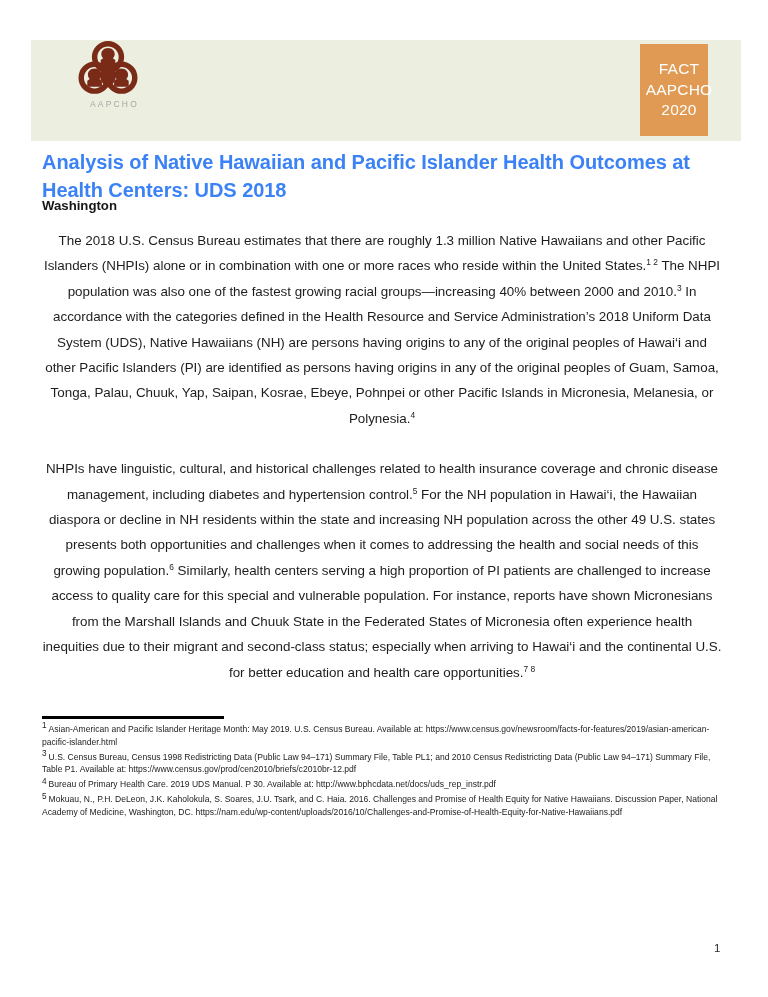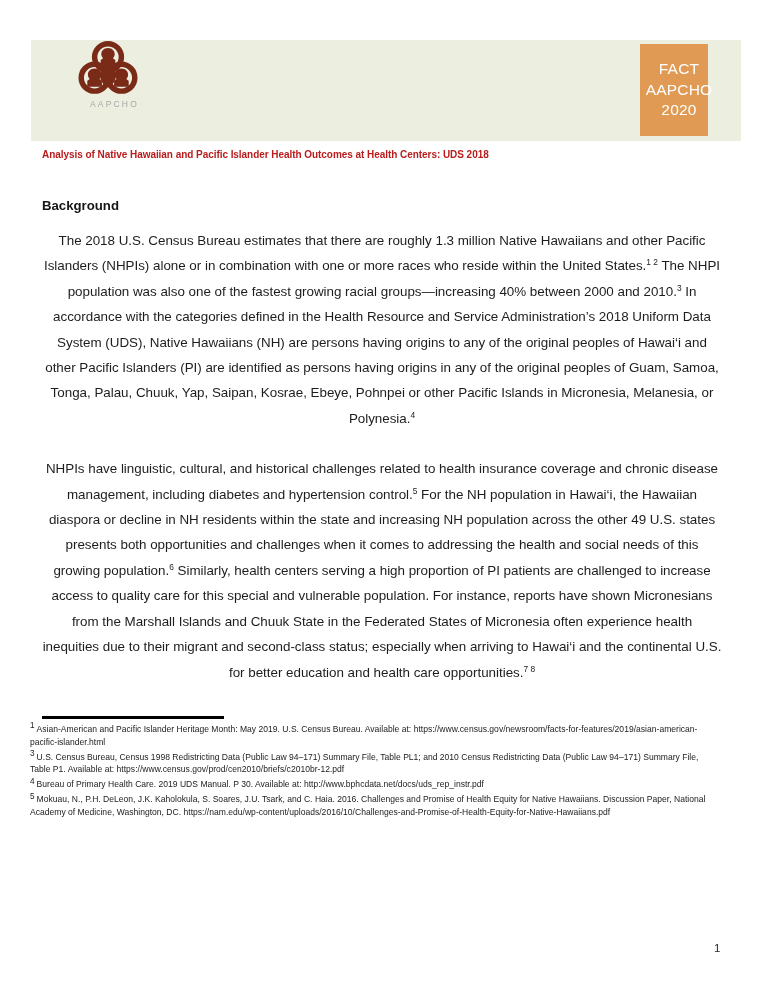--- a/index.html
+++ b/index.html
@@ -70,24 +70,24 @@
     letter-spacing: 0.2px;
   }
   .fact-badge span { display: block; margin-left: 10px; }
 
   
   .title {
     position: absolute;
     left: 42px;
     top: 148px;
     width: 672px;
-    font-size: 10px;
+    font-size: 20px;
     font-weight: bold;
     line-height: 1.42;
-    color: #b91c1c;
+    color: #3b82f6;
     letter-spacing: -0.05px;
   }
   .subtitle {
     position: absolute;
     left: 42px;
     top: 198px;
     font-size: 13.2px;
     font-weight: bold;
     color: #161616;
   }
@@ -118,21 +118,21 @@
   .fn-rule {
     position: absolute;
     left: 42px;
     top: 716px;
     width: 182px;
     height: 2.6px;
     background: #000000;
   }
   .footnotes {
     position: absolute;
-    left: 30px;
+    left: 42px;
     top: 723px;
     width: 690px;
     font-size: 8.55px;
     line-height: 12.6px;
     color: #1b1b1b;
   }
   .fn {
     margin: 0 0 2.5px 0;
     text-indent: 0;
     letter-spacing: 0.01px;
@@ -177,21 +177,21 @@
     </div>
 
     <div class="fact-badge">
       <span>FACT</span>
       <span>AAPCHO</span>
       <span>2020</span>
     </div>
   </div>
 
   <div class="title">Analysis of Native Hawaiian and Pacific Islander Health Outcomes at Health Centers: UDS 2018</div>
-  <div class="subtitle">Background</div>
+  <div class="subtitle">Washington</div>
 
   <div class="body-area">
 
     <p class="para"><span>The 2018 U.S. Census Bureau estimates that there are roughly 1.3 million Native Hawaiians and other Pacific Islanders (NHPIs) alone or in combination with one or more races who reside within the United States.</span><sup>1 2</sup><span> The NHPI population was also one of the fastest growing racial groups—increasing 40% between 2000 and 2010.</span><sup>3</sup><span> In accordance with the categories defined in the Health Resource and Service Administration’s 2018 Uniform Data System (UDS), Native Hawaiians (NH) are persons having origins to any of the original peoples of Hawai‘i and other Pacific Islanders (PI) are identified as persons having origins in any of the original peoples of Guam, Samoa, Tonga, Palau, Chuuk, Yap, Saipan, Kosrae, Ebeye, Pohnpei or other Pacific Islands in Micronesia, Melanesia, or Polynesia.</span><sup>4</sup></p>
 
     <p class="para"><span>NHPIs have linguistic, cultural, and historical challenges related to health insurance coverage and chronic disease management, including diabetes and hypertension control.</span><sup>5</sup><span> For the NH population in Hawai‘i, the Hawaiian diaspora or decline in NH residents within the state and increasing NH population across the other 49 U.S. states presents both opportunities and challenges when it comes to addressing the health and social needs of this growing population.</span><sup>6</sup><span> Similarly, health centers serving a high proportion of PI patients are challenged to increase access to quality care for this special and vulnerable population. For instance, reports have shown Micronesians from the Marshall Islands and Chuuk State in the Federated States of Micronesia often experience health inequities due to their migrant and second-class status; especially when arriving to Hawai‘i and the continental U.S. for better education and health care opportunities.</span><sup>7 8</sup></p>
 
   </div>
 
   <div class="fn-rule"></div>

